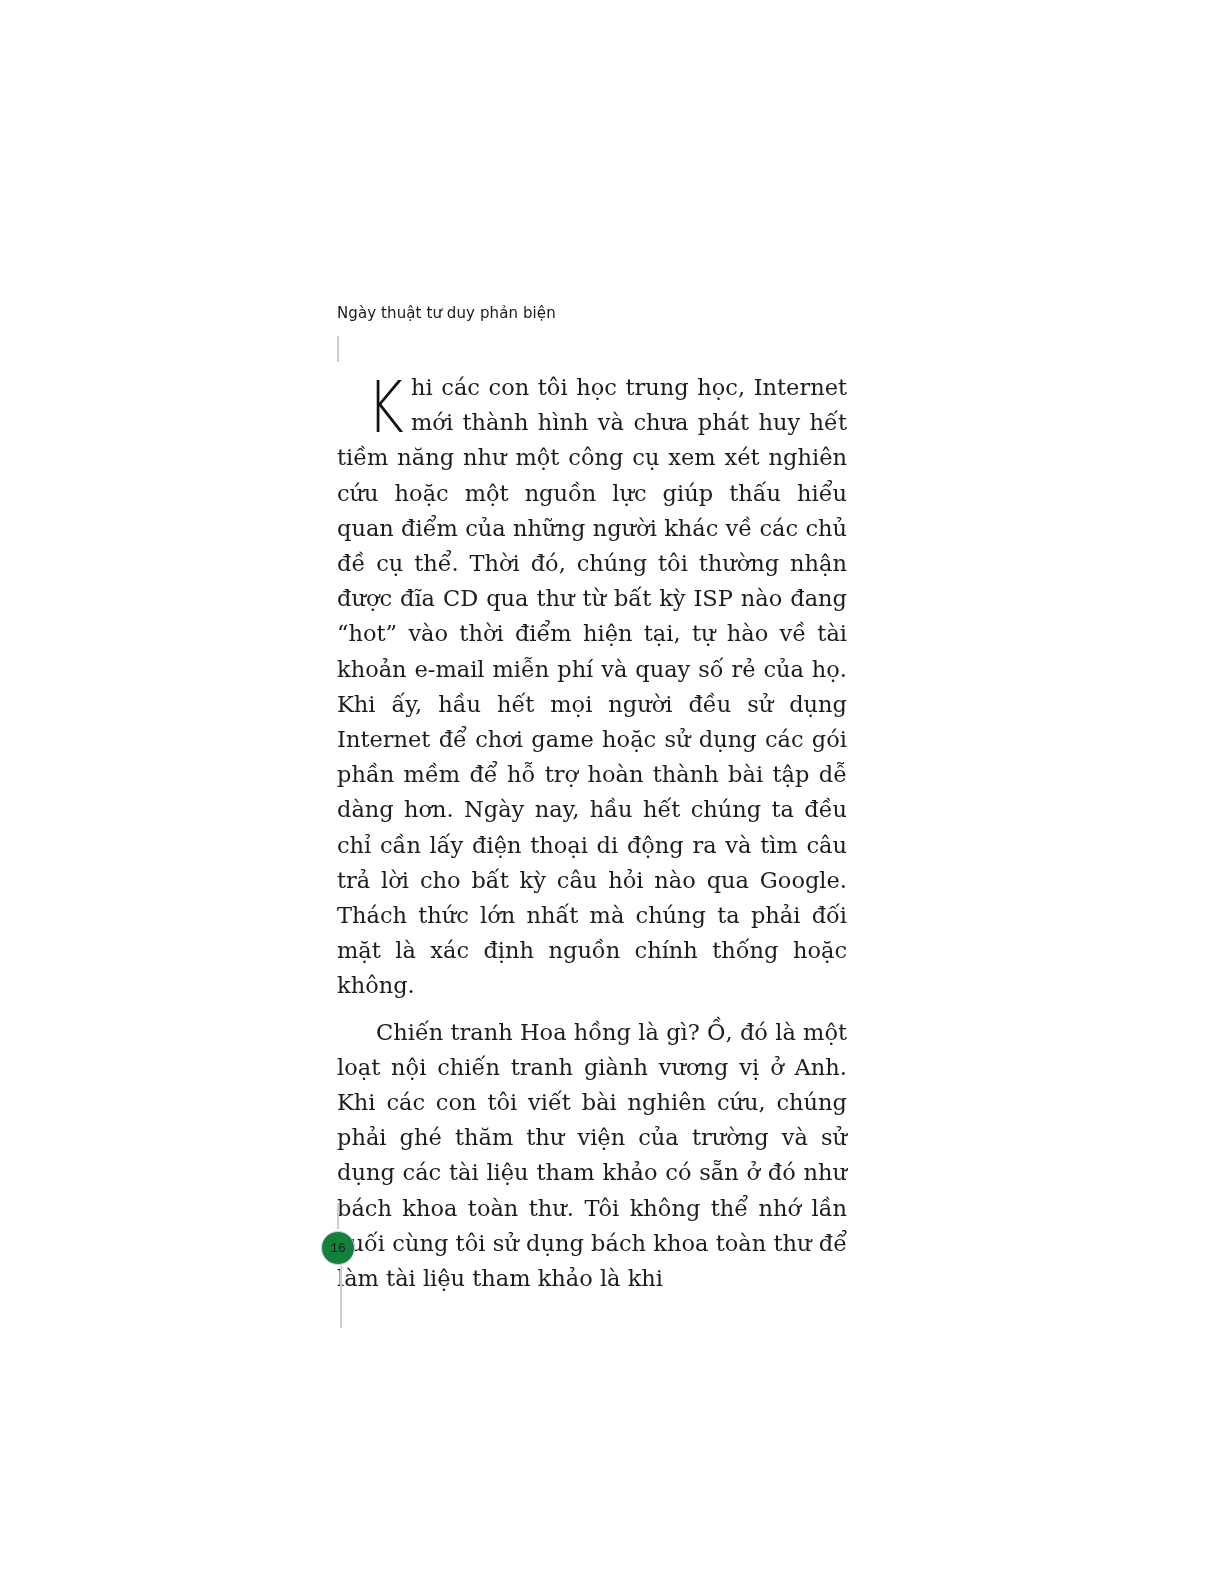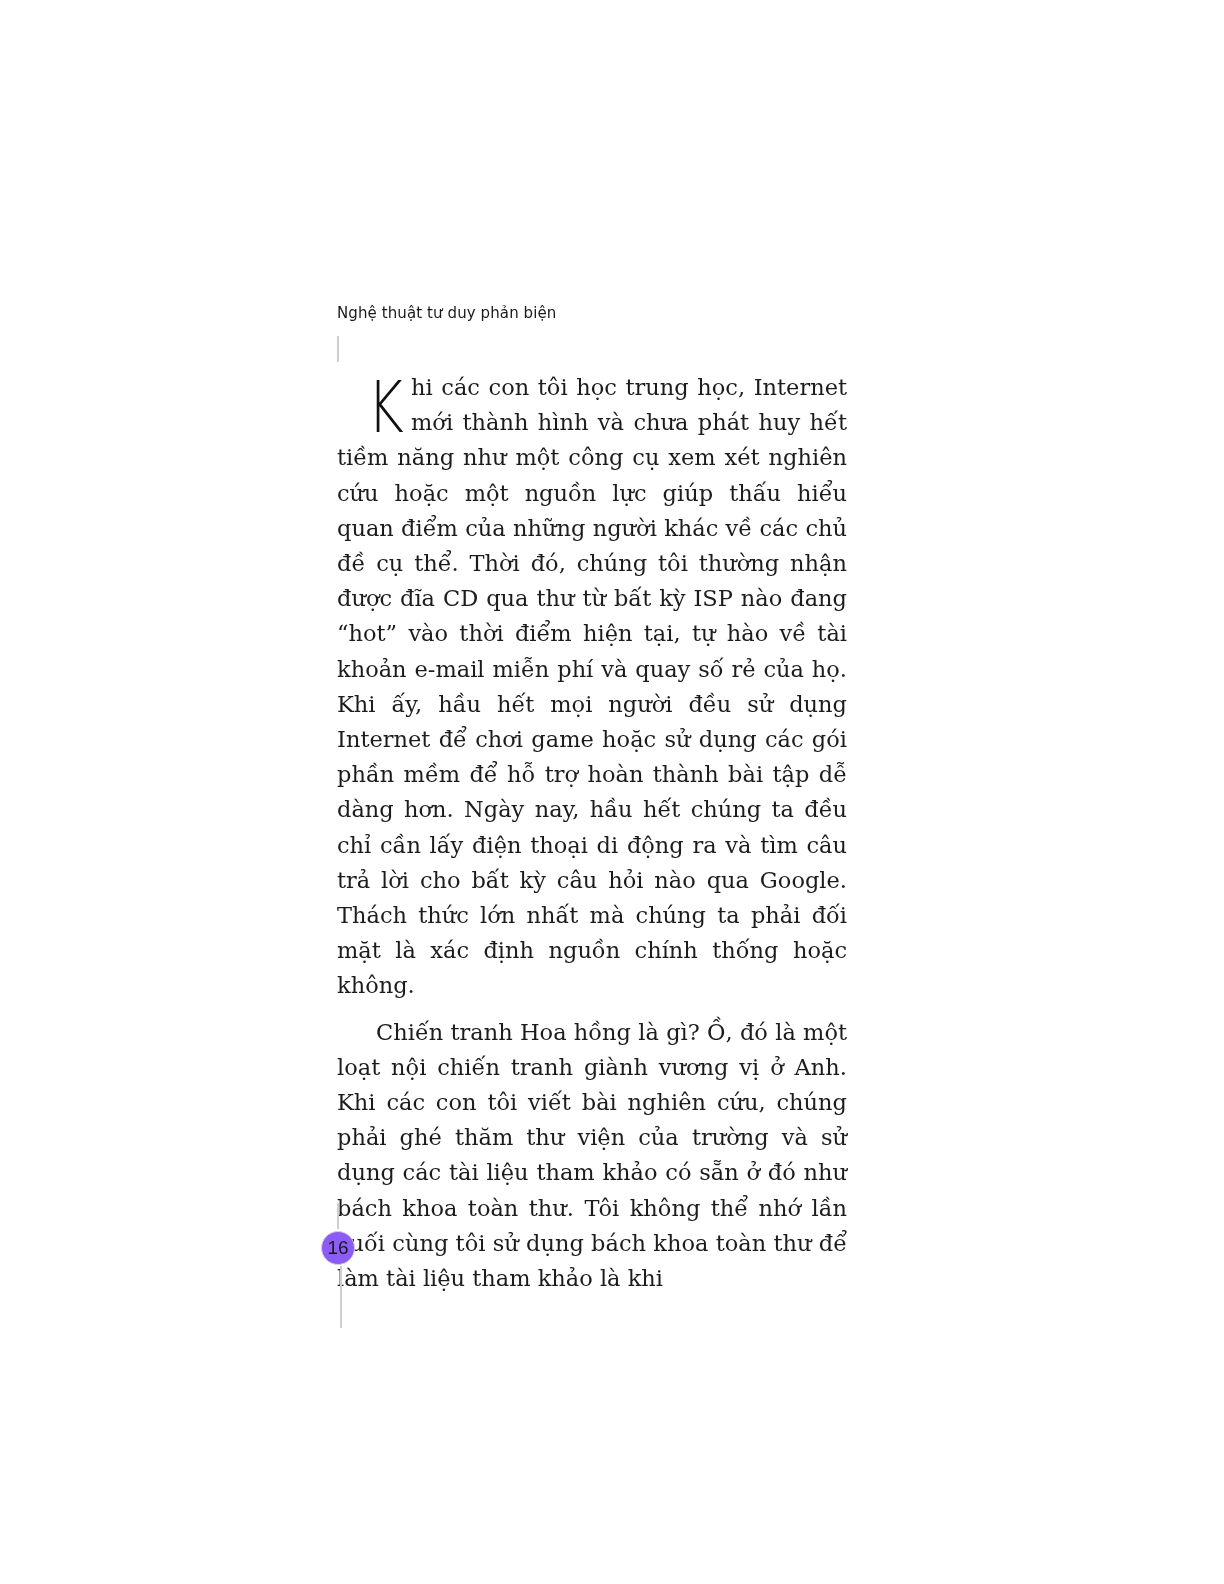--- a/index.html
+++ b/index.html
@@ -72,38 +72,38 @@
       position: absolute;
       left: 321px;
       top: 1231px;
       width: 32px;
       height: 32px;
       border: 1.5px solid #d2d2d2;
       border-radius: 50%;
       display: flex;
       align-items: center;
       justify-content: center;
-      font-family: Liberation Sans, sans-serif;
-      font-size: 19px;
+      font-family: Liberation Mono, monospace;
+      font-size: 13px;
       color: #1a1a1a;
-      background: #8b5cf6;
+      background: #15803d;
     }
     .footer-rule-bottom {
       position: absolute;
       left: 340px;
       top: 1266px;
       width: 2px;
       height: 62px;
       background: #cfcfcf;
     }
   </style>
 </head>
 <body>
 
-<div class="running-head">Nghệ thuật tư duy phản biện</div>
+<div class="running-head">Ngày thuật tư duy phản biện</div>
 <div class="head-rule"></div>
 
 <div class="body-text">
   <p class="para-1"><span class="drop-cap">K</span><span>hi các con tôi học trung học, Internet mới thành hình và chưa phát huy hết tiềm năng như một công cụ xem xét nghiên cứu hoặc một nguồn lực giúp thấu hiểu quan điểm của những người khác về các chủ đề cụ thể. Thời đó, chúng tôi thường nhận được đĩa CD qua thư từ bất kỳ ISP nào đang “hot” vào thời điểm hiện tại, tự hào về tài khoản e-mail miễn phí và quay số rẻ của họ. Khi ấy, hầu hết mọi người đều sử dụng Internet để chơi game hoặc sử dụng các gói phần mềm để hỗ trợ hoàn thành bài tập dễ dàng hơn. Ngày nay, hầu hết chúng ta đều chỉ cần lấy điện thoại di động ra và tìm câu trả lời cho bất kỳ câu hỏi nào qua Google. Thách thức lớn nhất mà chúng ta phải đối mặt là xác định nguồn chính thống hoặc không.</span></p>
   <p class="para-2">Chiến tranh Hoa hồng là gì? Ồ, đó là một loạt nội chiến tranh giành vương vị ở Anh. Khi các con tôi viết bài nghiên cứu, chúng phải ghé thăm thư viện của trường và sử dụng các tài liệu tham khảo có sẵn ở đó như bách khoa toàn thư. Tôi không thể nhớ lần cuối cùng tôi sử dụng bách khoa toàn thư để làm tài liệu tham khảo là khi</p>
 </div>
 
 <div class="footer-rule-top"></div>
 <div class="page-number">16</div>
 <div class="footer-rule-bottom"></div>

